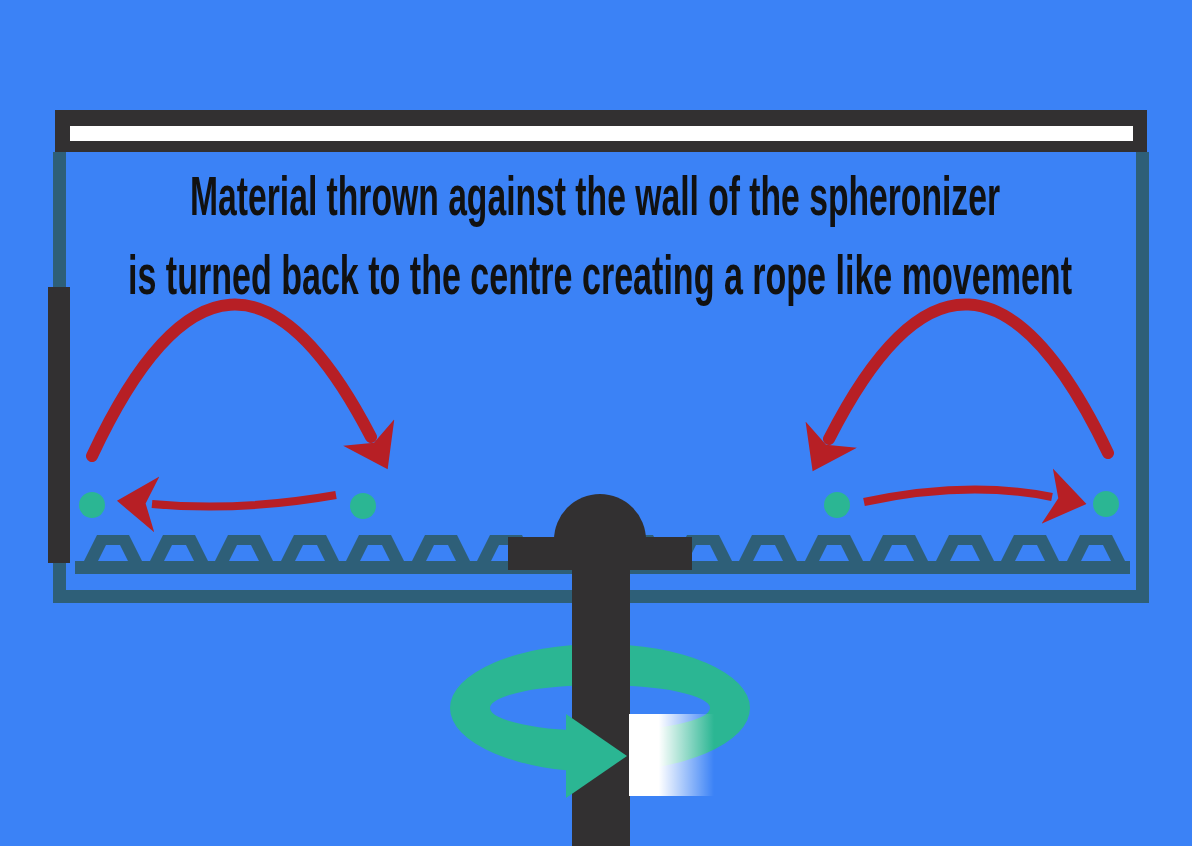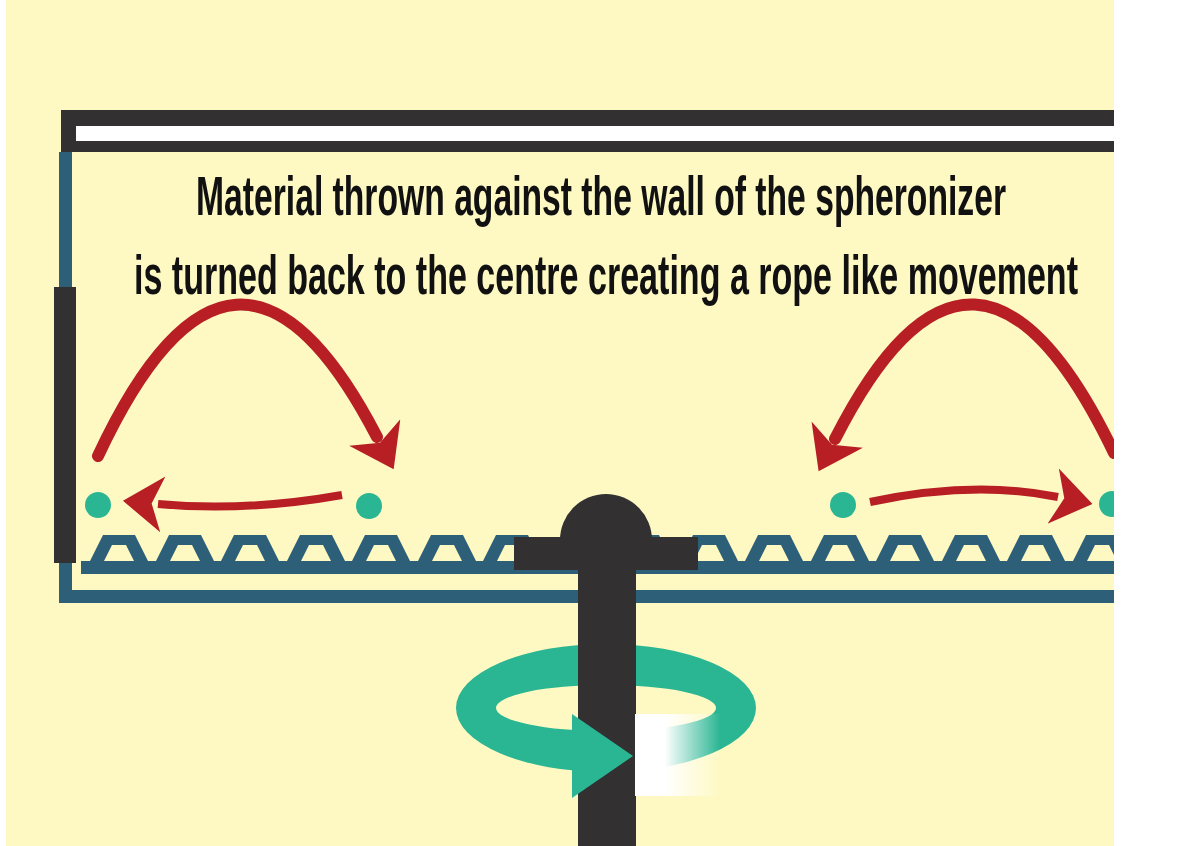--- a/index.html
+++ b/index.html
@@ -1,17 +1,17 @@
 <!DOCTYPE html>
 <html><head>
 <meta charset="utf-8">
 <style>
   html,body{margin:0;padding:0;background:#ffffff;}
-  .stage{position:relative;width:1108px;height:846px;overflow:hidden;background:#fef9c3;
-         font-family:"Liberation Sans", sans-serif;margin-left:6px;}
+  .stage{position:relative;width:1192px;height:846px;overflow:hidden;background:#3b82f6;
+         font-family:"Liberation Sans", sans-serif;}
   svg{display:block;}
   text.caption{font-family:"Liberation Sans", sans-serif;font-weight:bold;fill:#111;}
 </style>
 </head>
 <body>
 
 <div class="stage">
   <svg width="1200" height="846" viewBox="0 0 1200 846" xmlns="http://www.w3.org/2000/svg">
     <defs>
 

